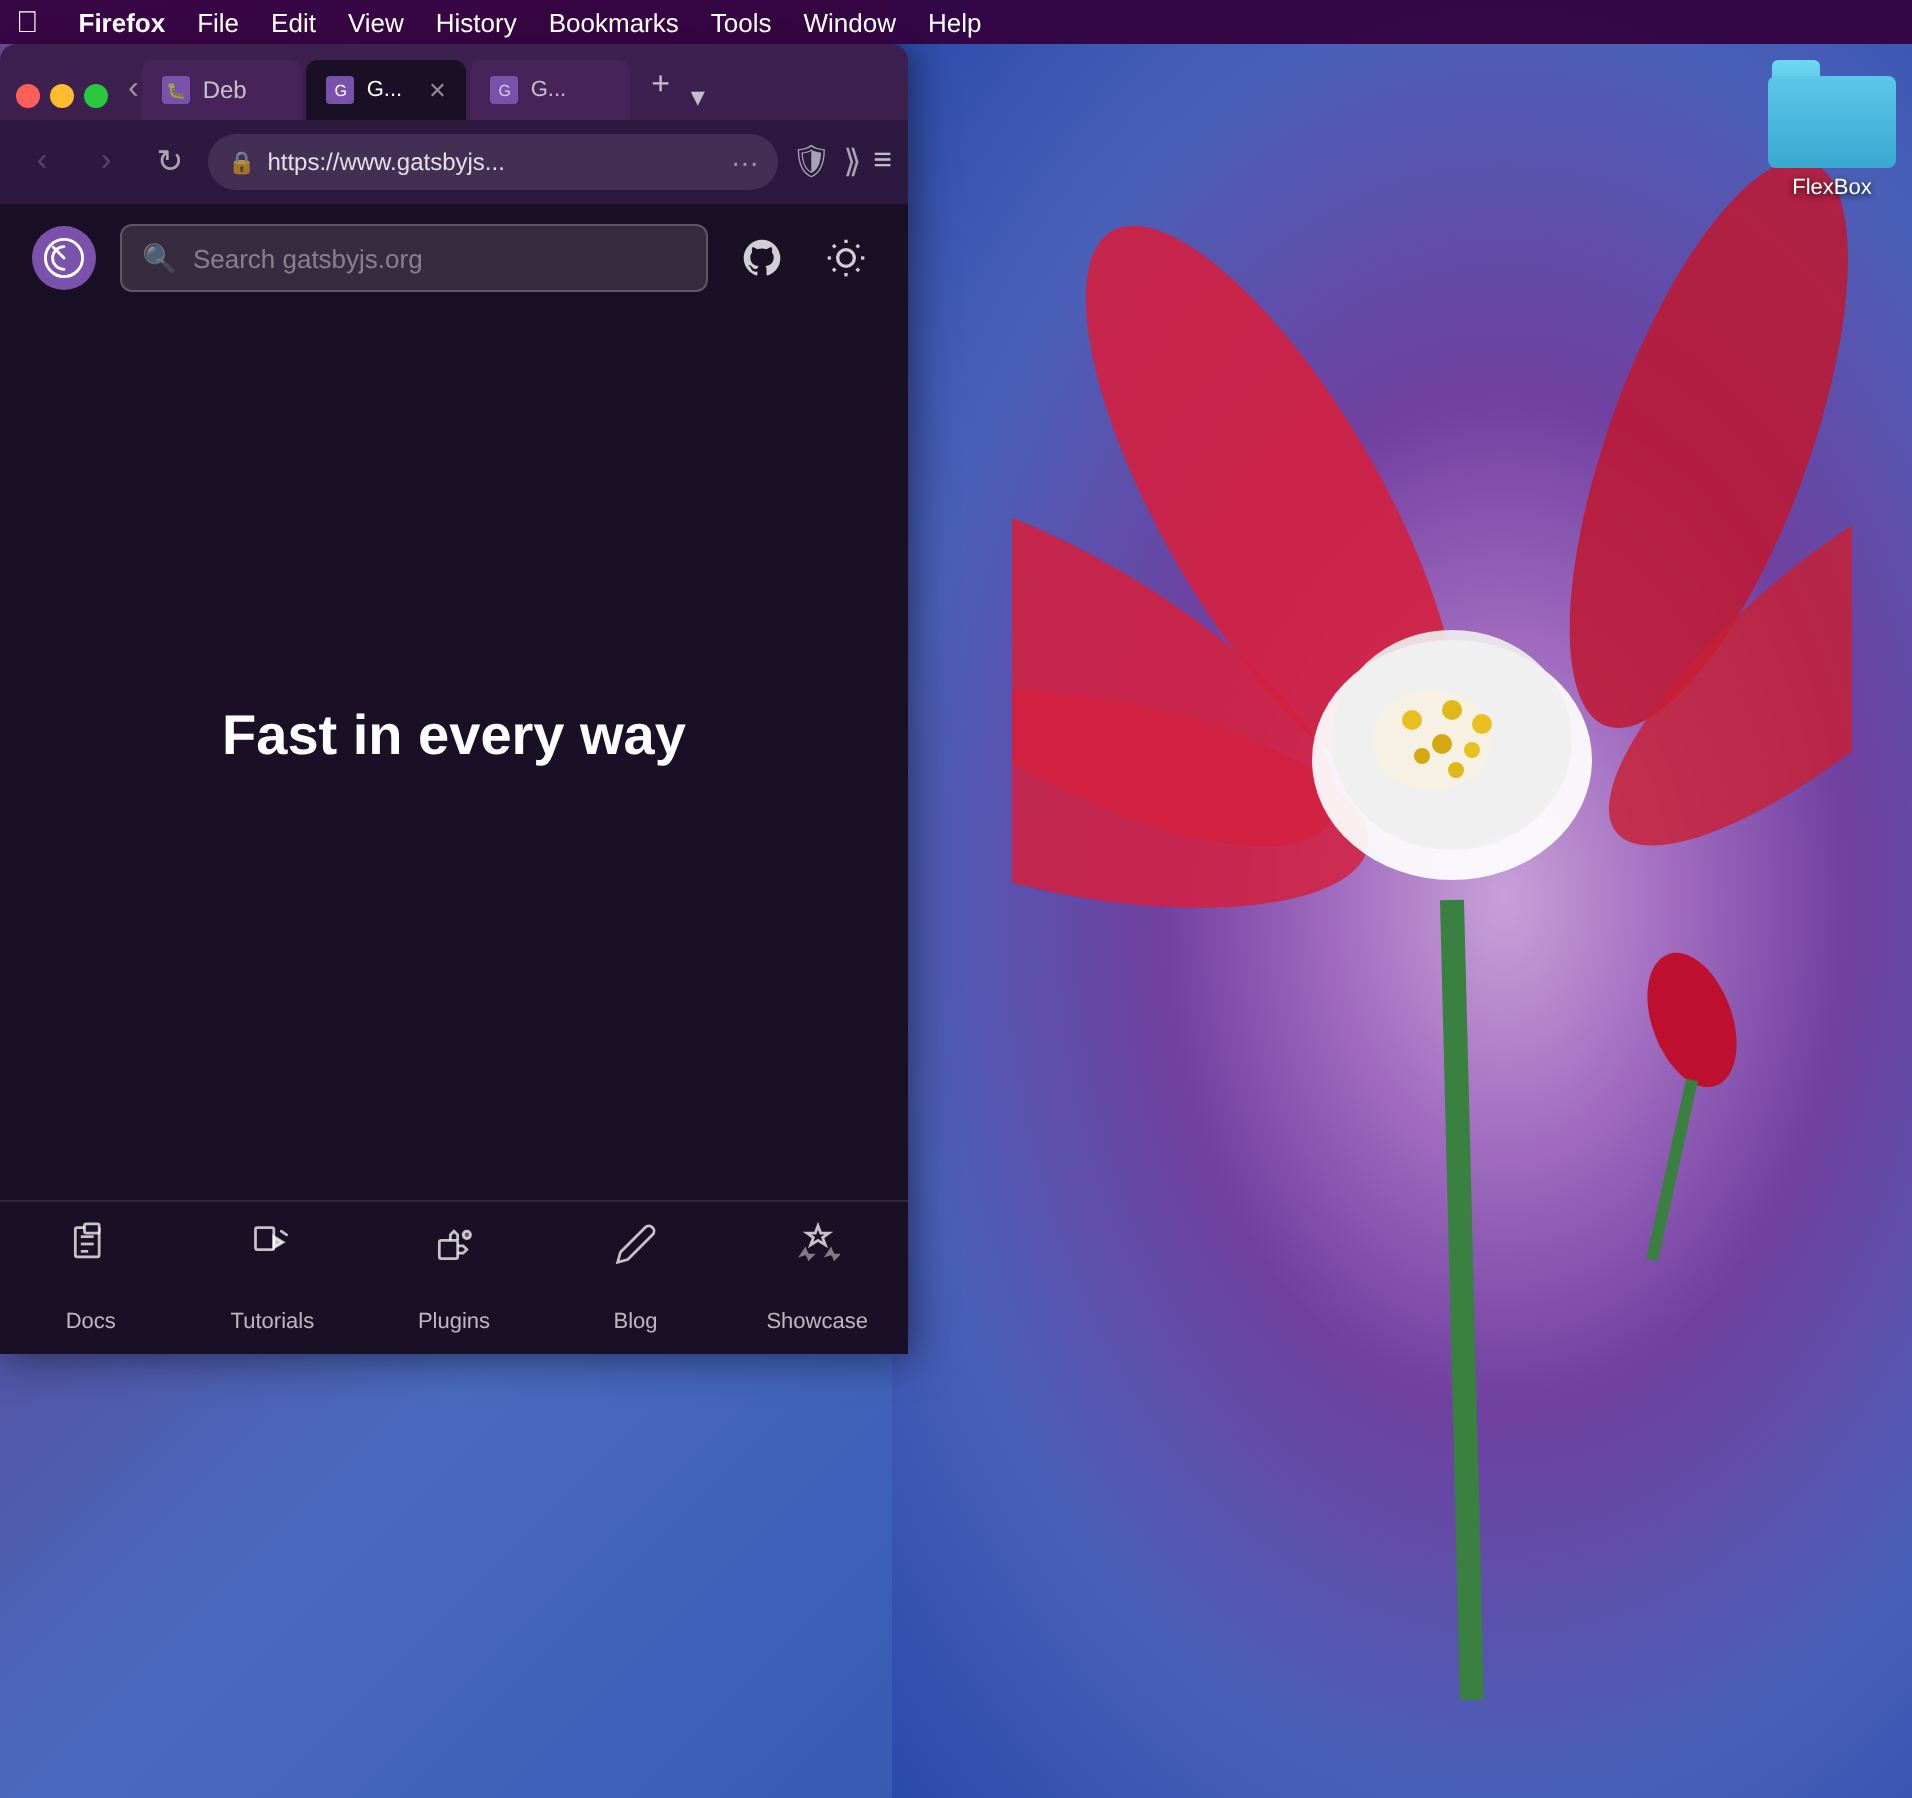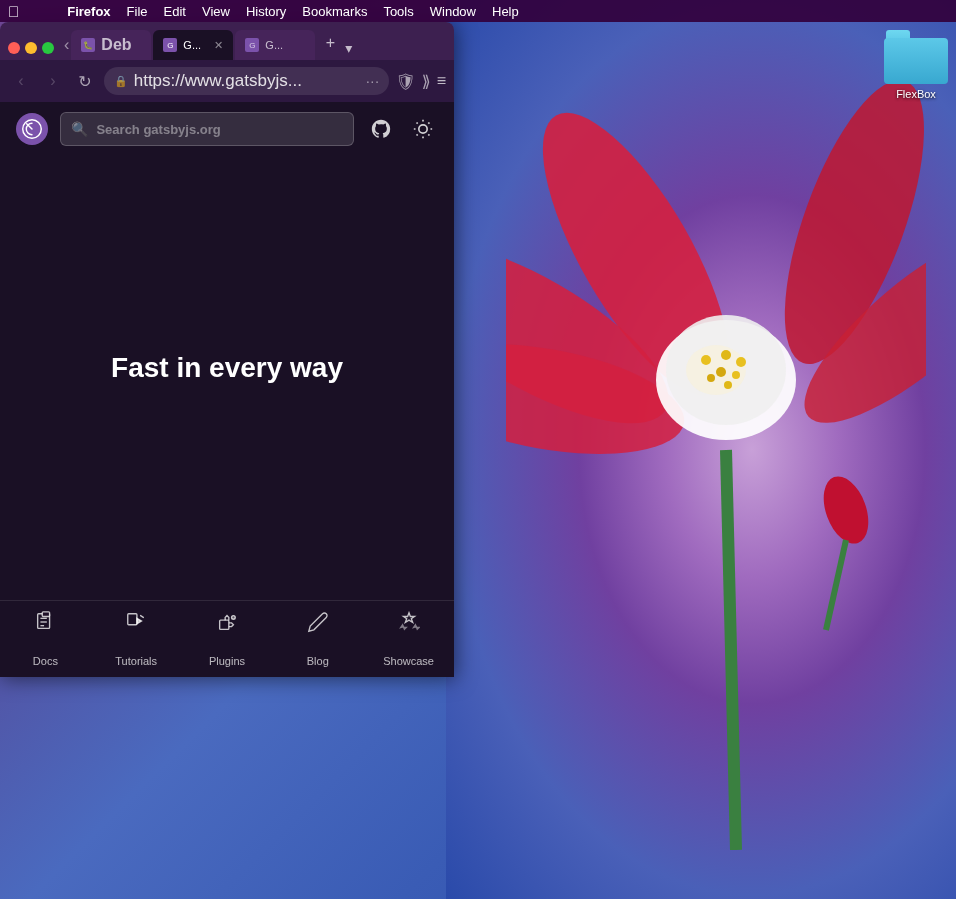--- a/index.html
+++ b/index.html
@@ -50,21 +50,20 @@
       font-size: 15px;
       margin-right: 4px;
     }
 
     .menubar-item {
       white-space: nowrap;
     }
 
     .menubar-item.bold {
       font-weight: 700;
-      margin-left: 28px;
     }
 
     
     .browser-window {
       position: absolute;
       top: 22px;
       left: 0;
       width: 454px;
       height: 655px;
       border-radius: 8px 8px 0 0;
@@ -201,21 +200,21 @@
       gap: 6px;
     }
 
     .address-bar .lock-icon {
       color: rgba(255,255,255,0.6);
       font-size: 11px;
     }
 
     .address-text {
       color: rgba(255,255,255,0.85);
-      font-size: 17px;
+      font-size: 12px;
       flex: 1;
     }
 
     .address-menu {
       color: rgba(255,255,255,0.5);
       font-size: 14px;
       cursor: pointer;
     }
 
     .nav-extra {
@@ -283,21 +282,20 @@
       border: 1px solid rgba(255,255,255,0.2);
     }
 
     .search-box input {
       background: transparent;
       border: none;
       outline: none;
       color: rgba(255,255,255,0.7);
       font-size: 13px;
       flex: 1;
-      font-weight: bold;
     }
 
     .search-box input::placeholder {
       color: rgba(255,255,255,0.4);
     }
 
     .search-icon-char {
       color: rgba(255,255,255,0.5);
       font-size: 14px;
     }
@@ -522,21 +520,21 @@
     <div class="tab-controls">
       <div class="tab-dot red"></div>
       <div class="tab-dot yellow"></div>
       <div class="tab-dot green"></div>
     </div>
 
     <span style="color:rgba(255,255,255,0.5);font-size:16px;margin-bottom:6px;cursor:pointer;">‹</span>
 
     <div class="tab">
       <div class="tab-icon">🐛</div>
-      <span style="font-size:16px;overflow:hidden;text-overflow:ellipsis;white-space:nowrap;font-weight:bold;">Deb</span>
+      <span style="font-size:12px;overflow:hidden;text-overflow:ellipsis;white-space:nowrap;">Deb</span>
     </div>
 
     <div class="tab active">
       <div class="tab-icon" style="background:#7b52ab;">G</div>
       <span style="font-size:11px;overflow:hidden;text-overflow:ellipsis;white-space:nowrap;">G...</span>
       <span class="tab-close">✕</span>
     </div>
 
     <div class="tab">
       <div class="tab-icon" style="background:#7b52ab;">G</div>

